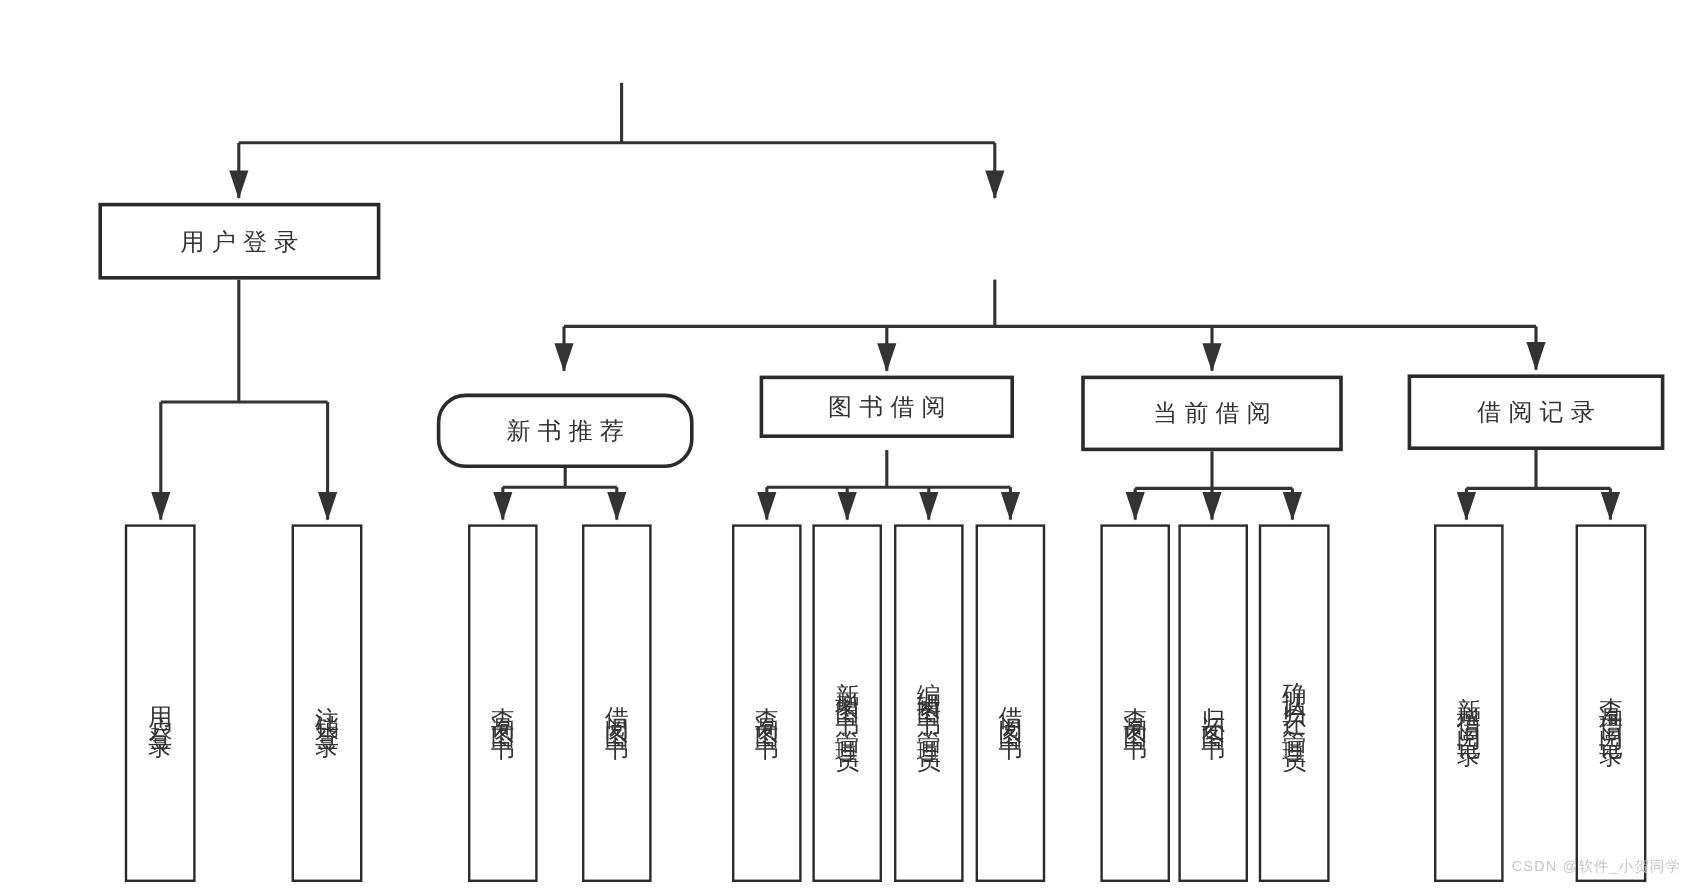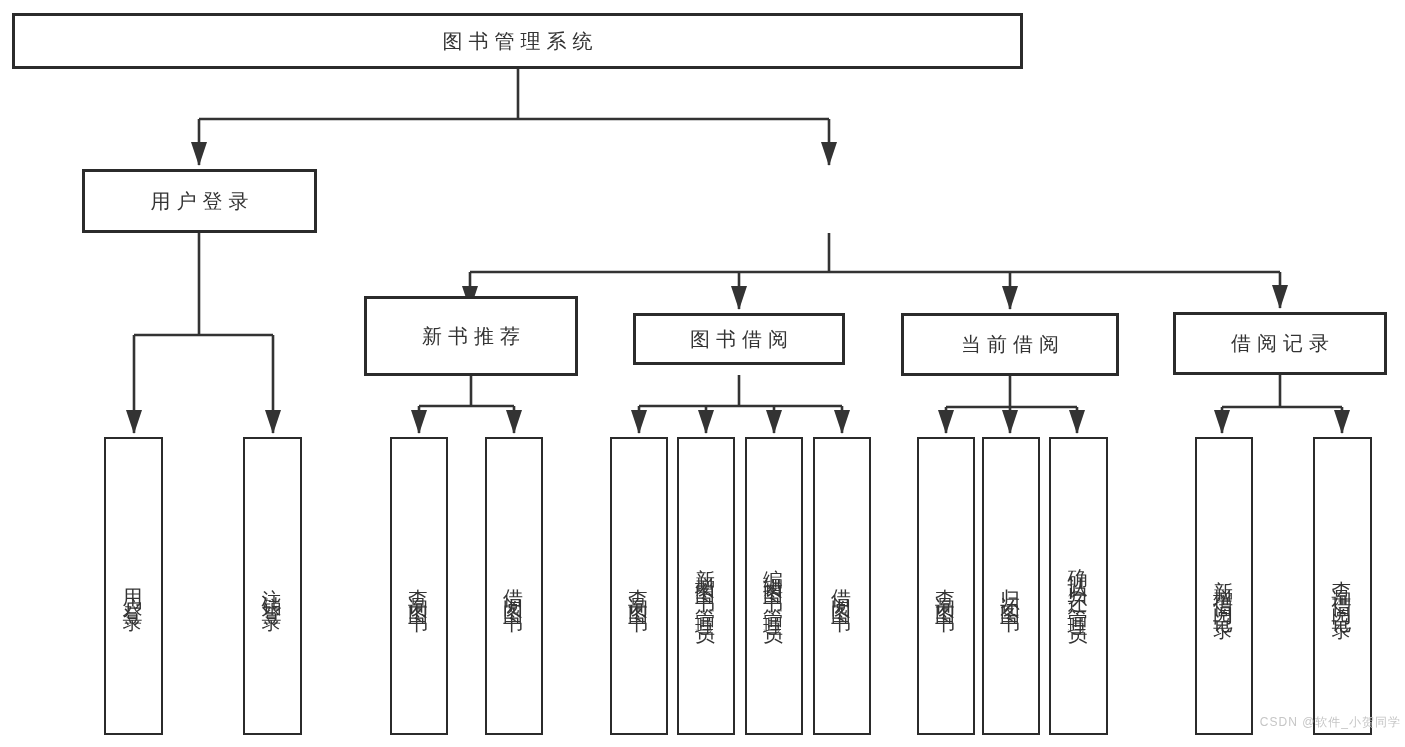--- a/index.html
+++ b/index.html
@@ -99,25 +99,24 @@
     <line class="arrowline" x1="946" y1="407" x2="946" y2="433"></line>
     <line class="arrowline" x1="1010" y1="407" x2="1010" y2="433"></line>
     <line class="arrowline" x1="1077" y1="407" x2="1077" y2="433"></line>
 
     <line x1="1280" y1="375" x2="1280" y2="407"></line>
     <line x1="1222" y1="407" x2="1342" y2="407"></line>
     <line class="arrowline" x1="1222" y1="407" x2="1222" y2="433"></line>
     <line class="arrowline" x1="1342" y1="407" x2="1342" y2="433"></line>
   </svg>
 
-  <div class="box" style="left:12px; top:13px; width:1011px; height:56px;">图书管理系统</div>
 
   <div class="box" style="left:82px; top:169px; width:235px; height:64px;">用户登录</div>
 
-  <div class="box" style="left:364px; top:296px; width:214px; height:80px;">新书推荐</div>
+  <div class="box" style="left:364px; top:328px; width:214px; height:62px;border-radius:24px;">新书推荐</div>
   <div class="box" style="left:633px; top:313px; width:212px; height:52px;">图书借阅</div>
   <div class="box" style="left:901px; top:313px; width:218px; height:63px;">当前借阅</div>
   <div class="box" style="left:1173px; top:312px; width:214px; height:63px;">借阅记录</div>
 
   <div class="box leaf" style="left:104px; top:437px; width:59px; height:298px;">用户登录</div>
   <div class="box leaf" style="left:243px; top:437px; width:59px; height:298px;">注销登录</div>
 
   <div class="box leaf" style="left:390px; top:437px; width:58px; height:298px;">查询图书</div>
   <div class="box leaf" style="left:485px; top:437px; width:58px; height:298px;">借阅图书</div>
 

